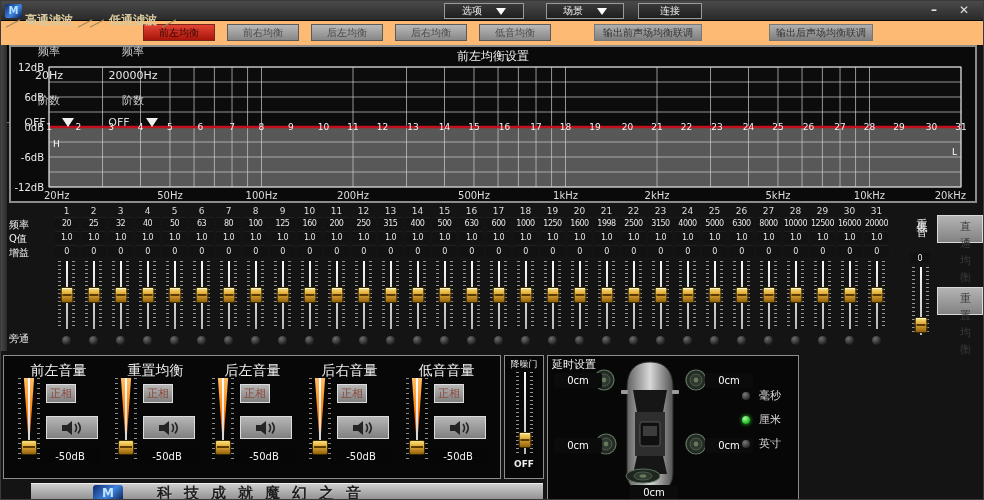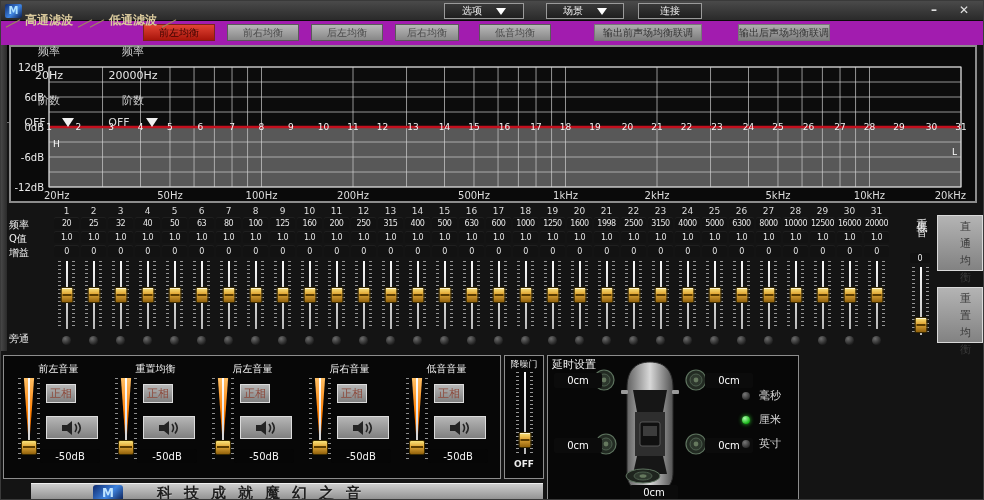--- a/index.html
+++ b/index.html
@@ -5,21 +5,21 @@
 *{box-sizing:border-box;margin:0;padding:0}
 html,body{background:#000}
 #app{position:relative;width:984px;height:500px;background:#141414;font-family:"DejaVu Sans","Liberation Sans",sans-serif;overflow:hidden;border:1px solid #3a3a3a}
 
 .titlebar{position:absolute;left:0;top:0;width:984px;height:20px;background:linear-gradient(#4a4a4a,#2a2a2a);border-bottom:1px solid #0a0a0a}
 .app-logo{position:absolute;left:4px;top:3px;width:17px;height:14px;background:linear-gradient(135deg,#0e2a6e,#3f84e0 55%,#0a1c4e);border-radius:2px;color:#aee0ff;font-size:10px;font-weight:bold;text-align:center;line-height:14px}
 .menu-btn{position:absolute;top:2px;height:16px;background:linear-gradient(#383838,#1f1f1f);border:1px solid #9a9a9a;color:#f0f0f0;font-size:10px;display:flex;align-items:center;justify-content:center;gap:14px;cursor:default}
 .caret{width:0;height:0;border-left:5px solid transparent;border-right:5px solid transparent;border-top:7px solid #fff}
 .win-btn{position:absolute;top:1px;width:22px;height:16px;color:#e0e0e0;font-size:12px;font-weight:bold;text-align:center;line-height:16px}
 
-.tabrow{position:absolute;left:0;top:20px;width:984px;height:24px;background:#a21caf}
+.tabrow{position:absolute;left:0;top:20px;width:984px;height:24px;background:#fdba74}
 .tab{position:absolute;top:3px;height:17px;font-size:10px;display:flex;align-items:center;justify-content:center;border:1px solid #5a5a5a;background:linear-gradient(#b9b9b9,#878787);color:#4a4a4a}
 .tab.active{background:linear-gradient(#e24434,#a8150b);color:#3c0400;border-color:#7a241a}
 .link-btn{position:absolute;top:3px;height:17px;font-size:10px;display:flex;align-items:center;justify-content:center;border:1px solid #777;background:linear-gradient(#aFaFaF,#7f7f7f);color:#343434}
 
 .eq-panel{position:absolute;left:8px;top:44px;width:968px;height:158px;background:#0a0a0a;border:2px solid #8c8c8c}
 .eq-title{position:absolute;left:0;right:0;top:1px;text-align:center;color:#f2f2f2;font-size:12px}
 #eq-svg{position:absolute;left:0;top:14px}
 
 .row-label{position:absolute;color:#ededed;font-size:10px;left:8px}
 #bands{position:absolute;left:52px;top:204px;display:flex}
@@ -31,26 +31,26 @@
 .b-slider .ticks.r{left:auto;right:5px}
 .b-slider .track{position:absolute;left:50%;transform:translateX(-50%);top:2px;bottom:2px;width:2px;background:linear-gradient(#fafafa,#b9b9b9)}
 .knob{position:absolute;left:50%;transform:translateX(-50%);width:13px;height:16px;background:linear-gradient(#f9e37a 0%,#e3aa3a 40%,#92620c 100%);border:1px solid #3a2a00;border-radius:2px;box-shadow:inset 0 1px 0 rgba(255,255,255,.65)}
 .knob::after{content:"";position:absolute;left:1px;right:1px;top:6px;height:2px;background:#5a3c00}
 .knob.mid{top:28px}.knob.low{top:52px}
 .b-dot{width:9px;height:9px;border-radius:50%;margin-top:5px;background:radial-gradient(circle at 35% 30%,#6d6d6d,#1e1e1e 72%)}
 
 .sub-label{position:absolute;left:912px;top:208px;writing-mode:vertical-rl;color:#ededed;font-size:11px;letter-spacing:4px}
 .sub-val{position:absolute;left:909px;top:252px;width:20px;height:10px;background:#101010;color:#ececec;font-size:8px;display:flex;align-items:center;justify-content:center;border-radius:2px}
 #sub-slider{position:absolute;left:906px;top:264px}
-.sub-btn{position:absolute;left:936px;width:46px;height:56px;background:linear-gradient(#b4b4b4,#828282);border:1px solid #d9d9d9;color:#3b3b3b;font-size:11px;line-height:1.55;text-align:center;padding:2px 22px}
+.sub-btn{position:absolute;left:936px;width:46px;height:28px;background:linear-gradient(#b4b4b4,#828282);border:1px solid #d9d9d9;color:#3b3b3b;font-size:11px;line-height:1.55;text-align:center;padding:2px 22px}
 
 .panel{position:absolute;background:#070707;border:1px solid #8d8d8d}
 #vol-panel{left:2px;top:354px;width:498px;height:124px}
 .vol-group{position:absolute;top:0;width:97px;height:124px}
-.vol-label{position:absolute;left:0;right:0;top:6px;text-align:center;color:#efefef;font-size:10px}
+.vol-label{position:absolute;left:0;right:0;top:6px;text-align:center;color:#efefef;font-size:14px}
 .vslider{position:absolute;left:8px;top:22px;width:22px;height:90px}
 .vslider .vticks{position:absolute;top:0;bottom:6px;width:3px;left:0;background-image:repeating-linear-gradient(to bottom,#8e8e8e 0 1px,transparent 1px 5px)}
 .vslider .vticks.r{left:auto;right:0}
 .vwedge{position:absolute;left:50%;transform:translateX(-50%);top:0;width:16px;height:64px;clip-path:polygon(18% 0,82% 0,53% 100%,47% 100%);background:linear-gradient(#ffc066,#ff7d00 55%,#a84400)}
 .vline{position:absolute;left:50%;transform:translateX(-50%);top:0;width:2px;height:66px;background:linear-gradient(#ffffff,#d0d0d0)}
 .vknob{position:absolute;left:50%;transform:translateX(-50%);top:62px;width:16px;height:15px;background:linear-gradient(#f9e37a 0%,#e3aa3a 40%,#92620c 100%);border:1px solid #3a2a00;border-radius:2px}
 .vknob::after{content:"";position:absolute;left:1px;right:1px;top:5px;height:2px;background:#5a3c00}
 .phase-btn{position:absolute;left:36px;top:28px;width:30px;height:19px;background:linear-gradient(#b6b6b6,#808080);border:1px solid #dcdcdc;color:#8d4a3c;font-size:11px}
 .mute-btn{position:absolute;left:36px;top:60px;width:52px;height:23px;background:linear-gradient(#b6b6b6,#808080);border:1px solid #dcdcdc;display:flex;align-items:center;justify-content:center}
 .db-pill{position:absolute;left:30px;top:93px;width:60px;height:14px;background:#060606;border-radius:3px;color:#f4f4f4;font-size:10px;display:flex;align-items:center;justify-content:center}
@@ -110,27 +110,28 @@
       <span>连接</span>
     </div>
     <div class="win-btn" style="left:922px">–</div>
     <div class="win-btn" style="left:952px">✕</div>
   </div>
 
   <div class="tabrow" id="tabrow">
       <div class="tab active" style="left: 142px; width: 72px;">前左均衡</div>
       <div class="tab" style="left: 226px; width: 72px;">前右均衡</div>
       <div class="tab" style="left: 310px; width: 72px;">后左均衡</div>
-      <div class="tab" style="left: 394px; width: 64px;">后右均衡</div>
+      <div class="tab" style="left: 394px; width: 72px;">后右均衡</div>
       <div class="tab" style="left: 478px; width: 72px;">低音均衡</div>
       <div class="link-btn" style="left: 593px; width: 108px;">输出前声场均衡联调</div>
-      <div class="link-btn" style="left: 737px; width: 92px;">输出后声场均衡联调</div>
+      <div class="link-btn" style="left: 768px; width: 104px;">输出后声场均衡联调</div>
     </div>
 
   <div class="eq-panel">
+    <div class="eq-title">前左均衡设置</div>
     <svg id="eq-svg" width="968" height="138">
         <rect x="38" y="6" width="912" height="60" fill="#0c0c0c"></rect>
         <rect x="38" y="66" width="912" height="60" fill="#585858"></rect>
         <line x1="38" x2="950" y1="126" y2="126" stroke="#d0d0d0" stroke-width="0.7"></line>
         <line x1="38" x2="950" y1="111" y2="111" stroke="#d0d0d0" stroke-width="0.7"></line>
         <line x1="38" x2="950" y1="96" y2="96" stroke="#d0d0d0" stroke-width="0.7"></line>
         <line x1="38" x2="950" y1="81" y2="81" stroke="#d0d0d0" stroke-width="0.7"></line>
         <line x1="38" x2="950" y1="66" y2="66" stroke="#d0d0d0" stroke-width="0.7"></line>
         <line x1="38" x2="950" y1="51" y2="51" stroke="#d0d0d0" stroke-width="0.7"></line>
         <line x1="38" x2="950" y1="36" y2="36" stroke="#d0d0d0" stroke-width="0.7"></line>

